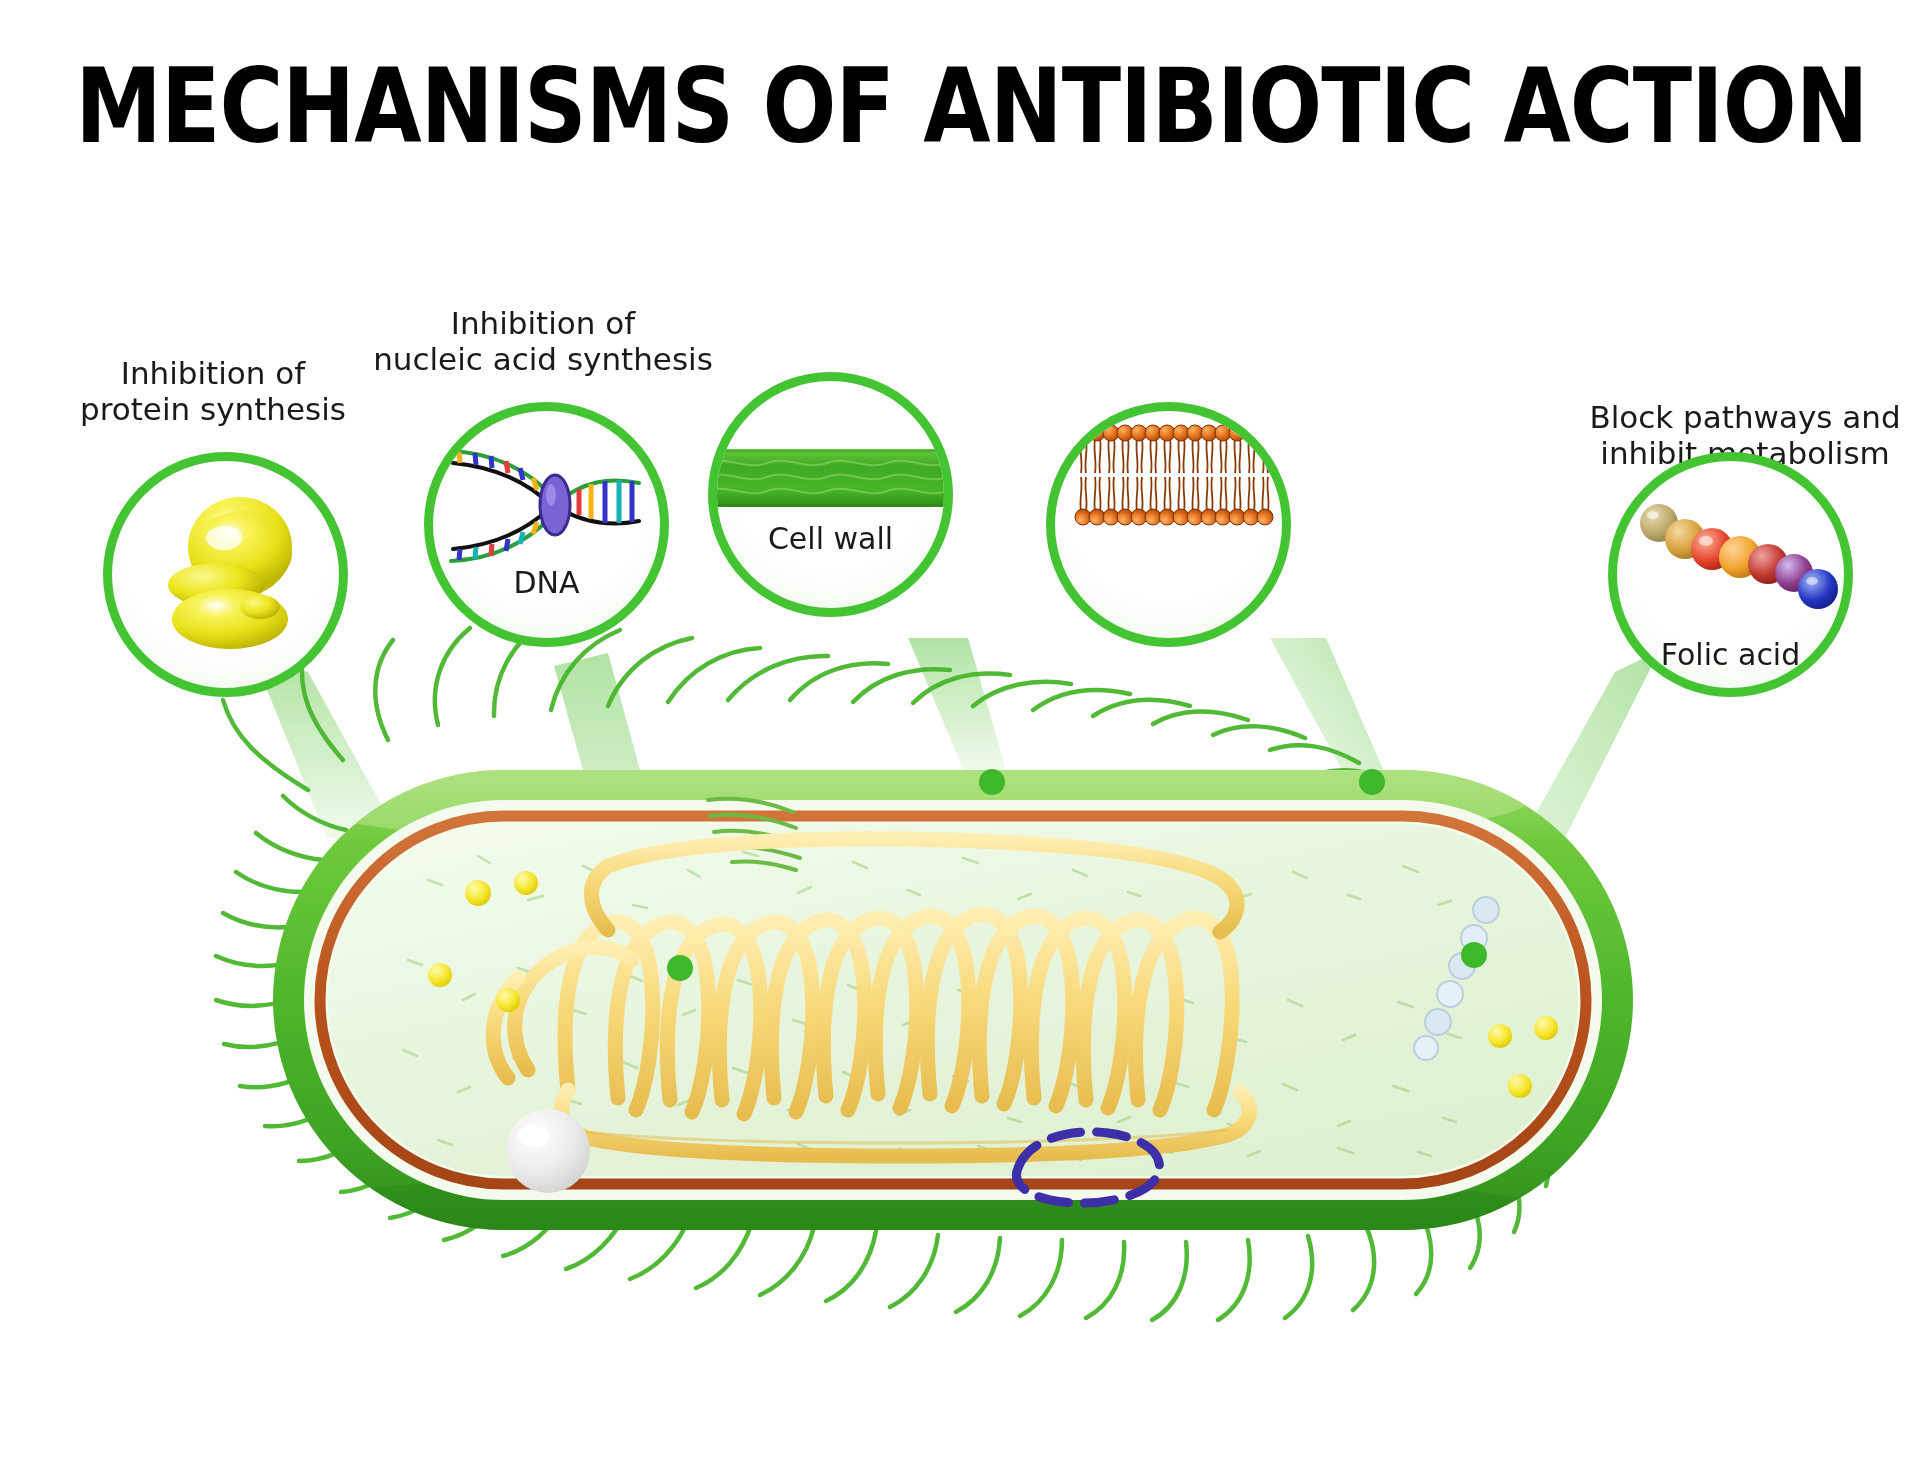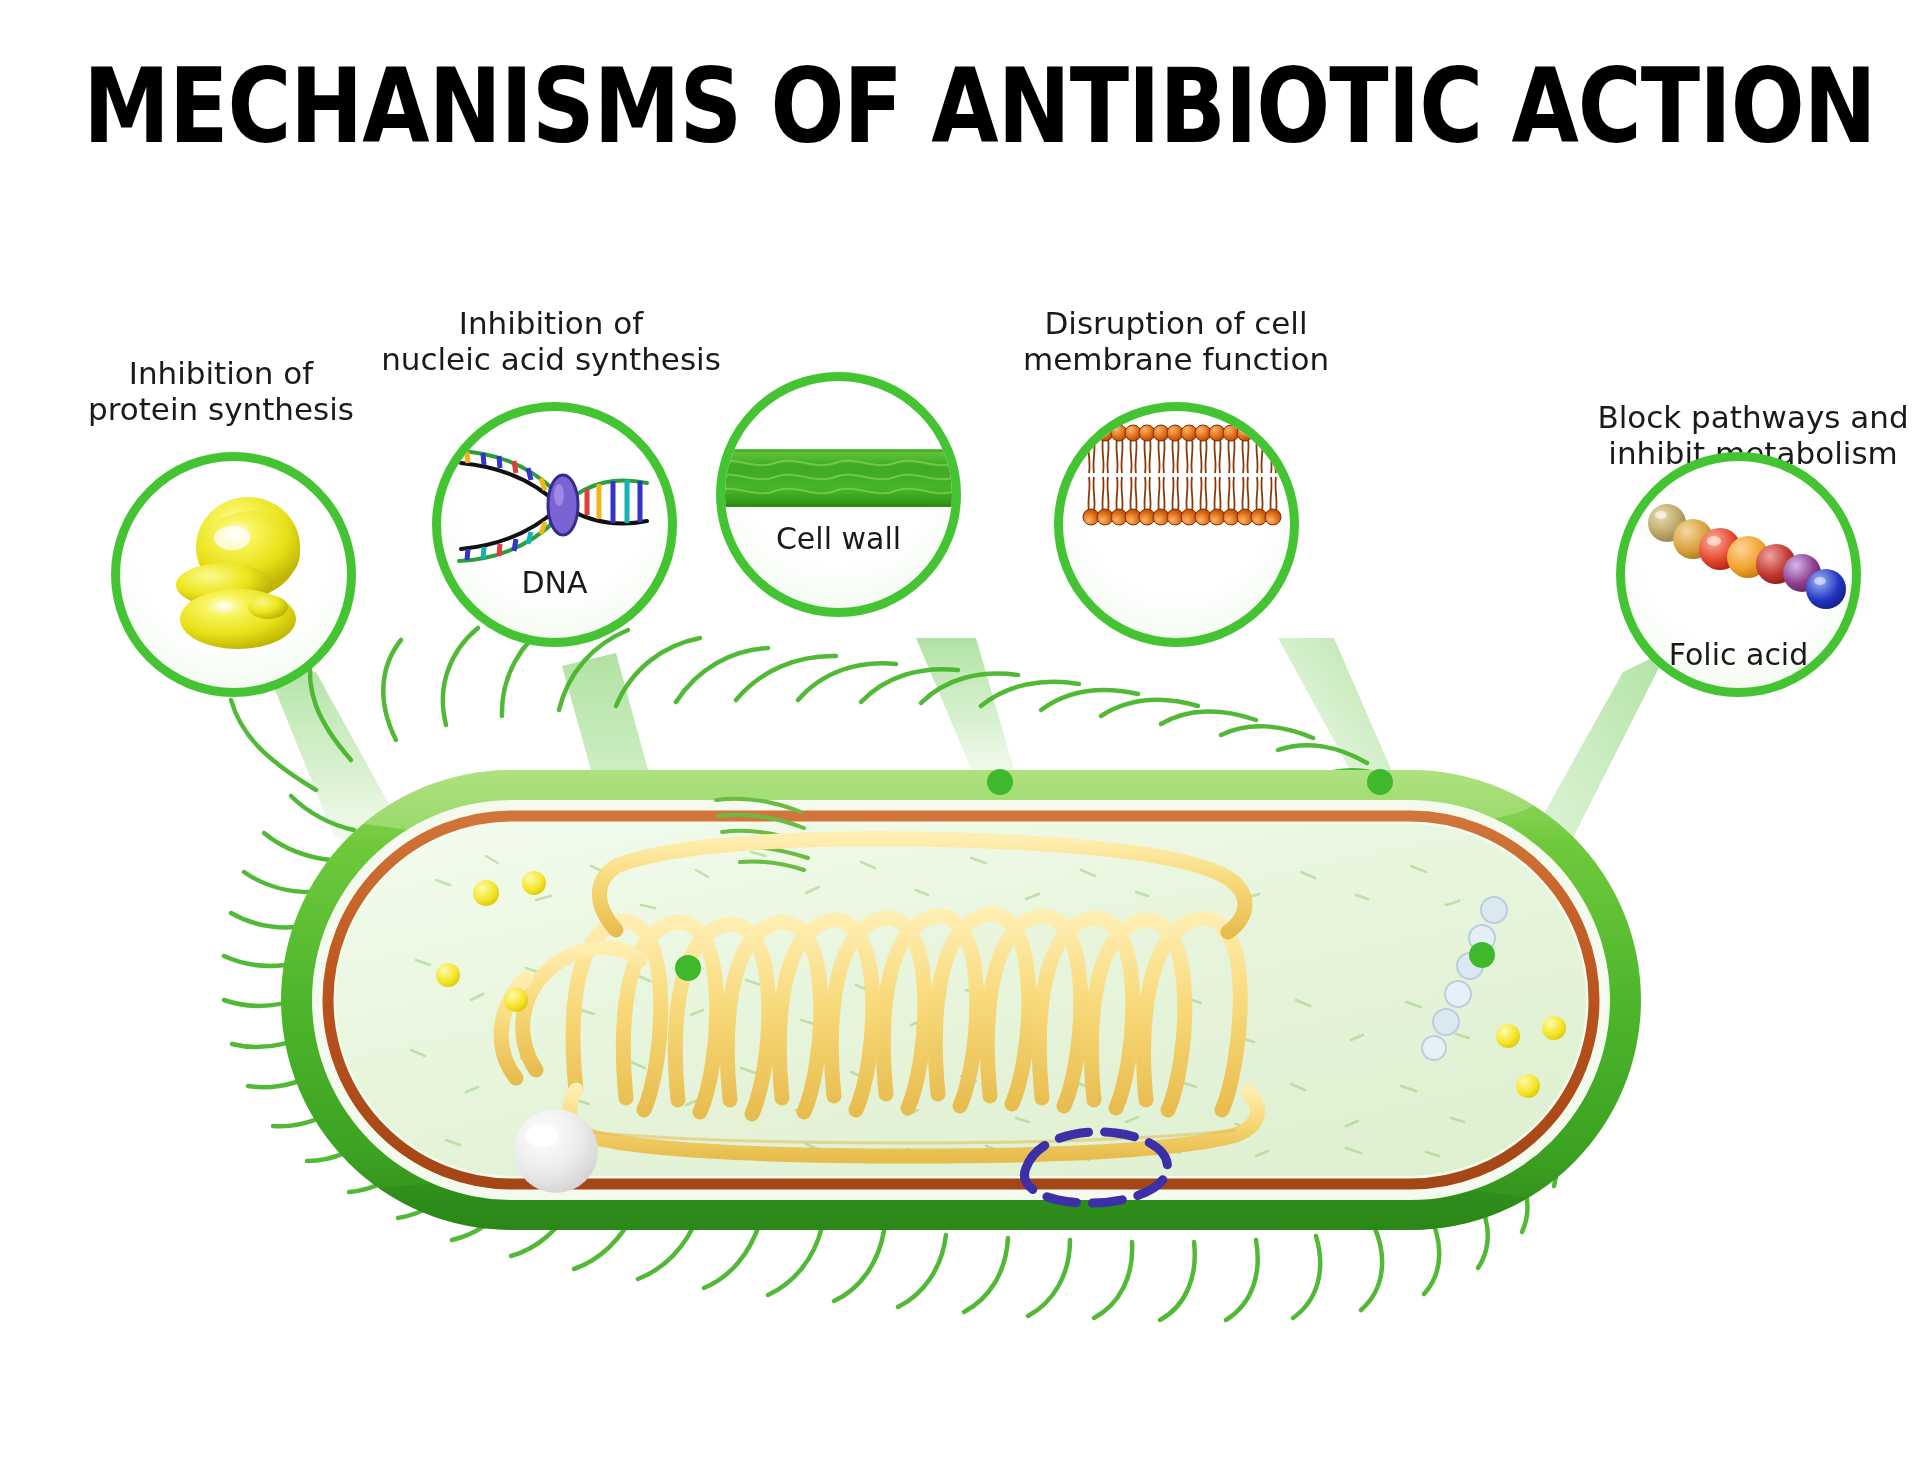--- a/index.html
+++ b/index.html
@@ -1,18 +1,18 @@
 <!DOCTYPE html>
 <html><head>
 <meta charset="utf-8">
 <style>
   html,body{margin:0;padding:0;background:#ffffff;}
   body{width:1920px;height:1468px;position:relative;overflow:hidden;
        font-family:"DejaVu Sans","Liberation Sans",sans-serif;}
-  #stage{position:absolute;left:16px;top:0;width:1584px;height:1468px;text-decoration:underline;}
+  #stage{position:absolute;left:8px;top:0;width:1584px;height:1468px;text-decoration:underline;}
   #title{
     position:absolute;left:0;top:52px;width:1920px;text-align:center;
     font-family:"DejaVu Sans Condensed","Liberation Sans",sans-serif;
     font-weight:700;font-size:104px;letter-spacing:-1px;color:#000;
     line-height:1.05;transform:scaleX(0.93);transform-origin:50% 50%;
     white-space:nowrap;
   }
   .callout-label{
     position:absolute;text-align:center;color:#1a1a1a;
     font-size:31px;line-height:1.16;font-weight:400;white-space:pre-line;
@@ -417,22 +417,20 @@
         <path d="M-10,110 C10,102 30,118 50,110 C70,102 90,118 110,110 C130,102 150,118 170,110 C190,102 210,118 230,110 C245,106 250,108 255,110"></path>
       </g>
       <g stroke="#2a7d14" stroke-width="1.6" opacity="0.45">
         <line x1="-10" y1="70" x2="255" y2="70"></line>
         <line x1="-10" y1="124" x2="255" y2="124"></line>
       </g>
     </svg>
     <div class="circle-caption" style="top:140px;">Cell wall</div>
   </div>
 
-  <div class="callout-label" style="left:1000px;top:306px;width:320px;">Disruption of cell
-membrane function</div>
 
   <div class="circle" style="left:1038px;top:402px;width:245px;height:245px;">
     <svg width="245" height="245" viewBox="0 0 245 245">
       <defs>
         <radialGradient id="headG" cx="0.35" cy="0.3" r="0.8">
           <stop offset="0%" stop-color="#ffb36b"></stop>
           <stop offset="55%" stop-color="#e2701a"></stop>
           <stop offset="100%" stop-color="#a8420a"></stop>
         </radialGradient>
       </defs>

